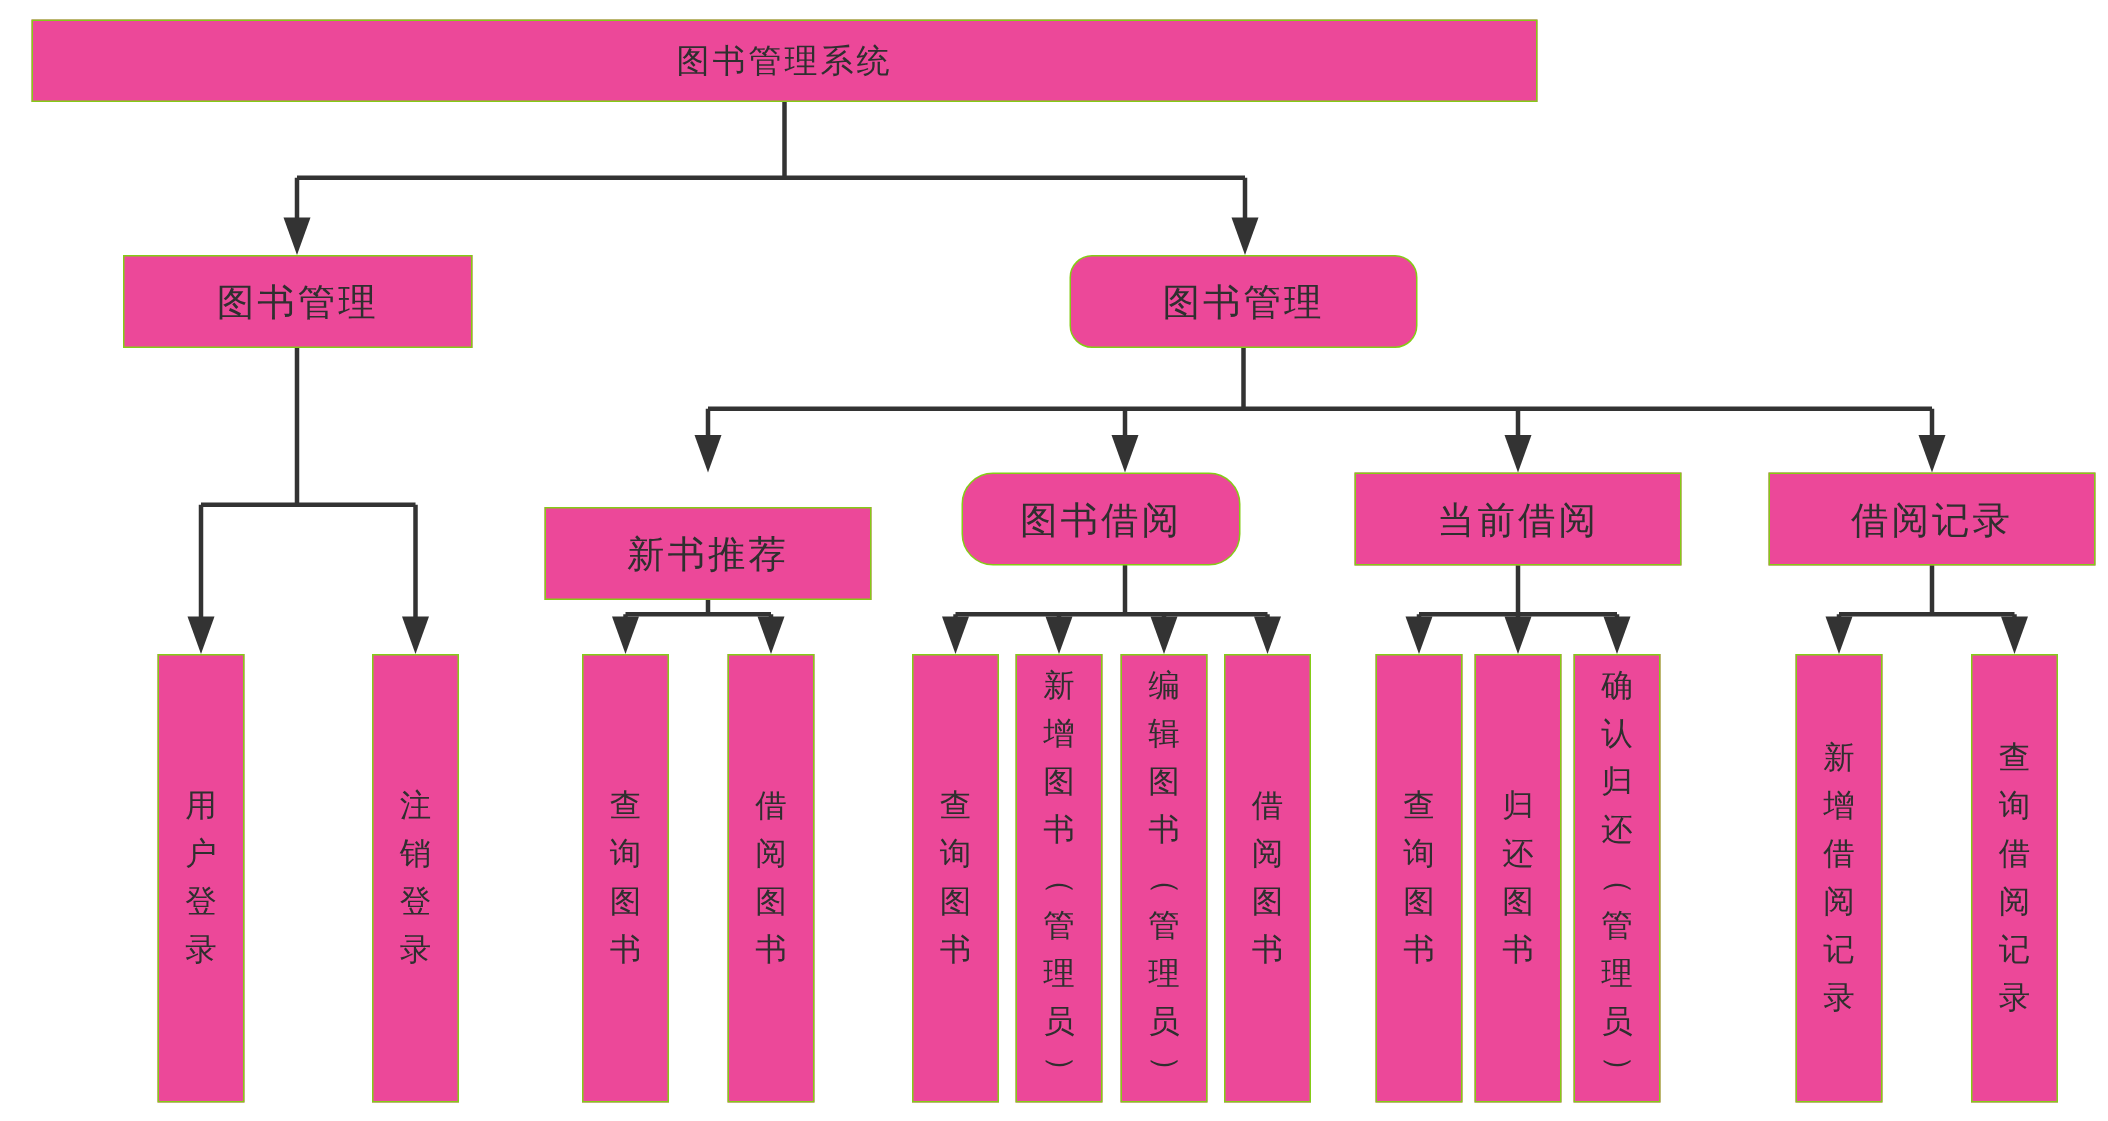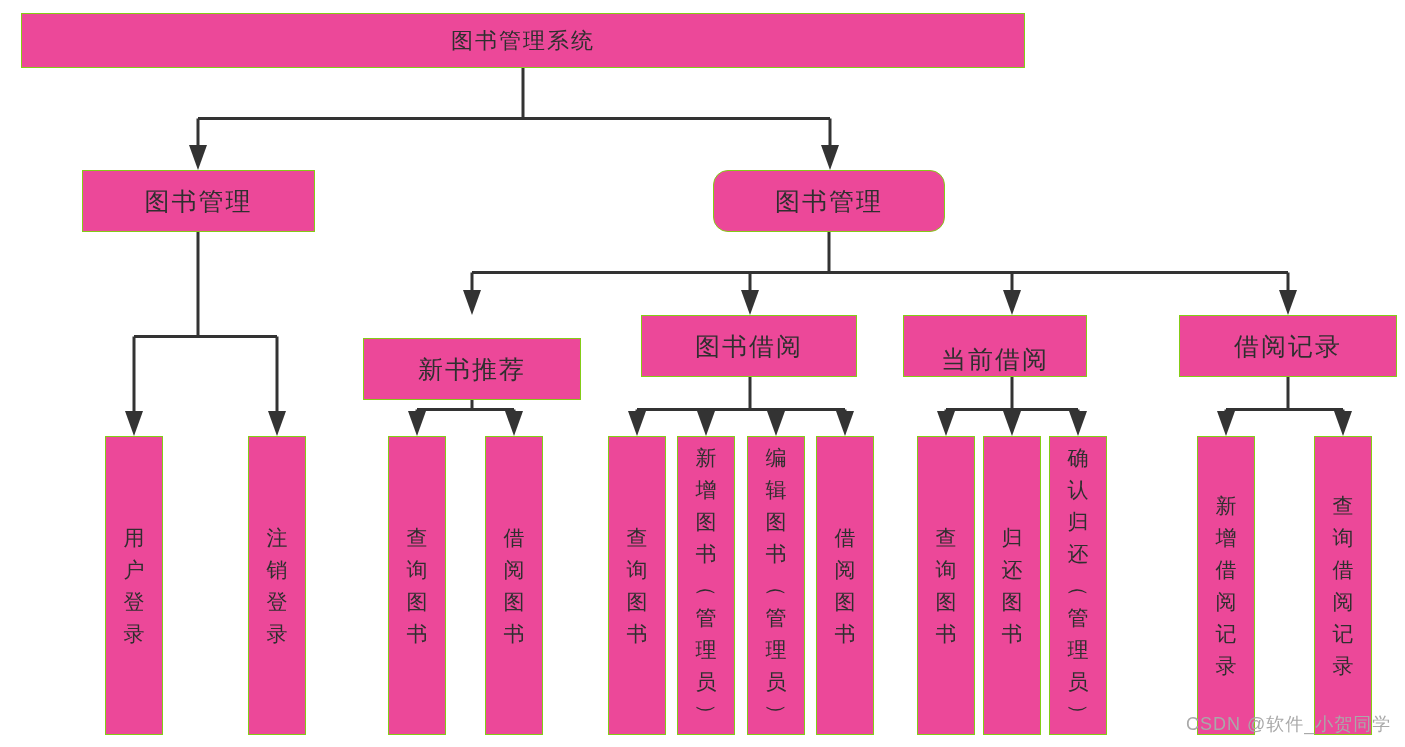--- a/index.html
+++ b/index.html
@@ -109,24 +109,24 @@
   <div class="box" style="left:82px;top:170px;width:233px;height:62px;">
     <span class="hlabel">图书管理</span>
   </div>
   <div class="box" style="left:713px;top:170px;width:232px;height:62px;border-radius:15px;">
     <span class="hlabel">图书管理</span>
   </div>
 
   <div class="box" style="left:363px;top:315px;width:218px;height:62px;margin-top:23px;">
     <span class="hlabel">新书推荐</span>
   </div>
-  <div class="box" style="left:641px;top:315px;width:216px;height:62px;">
+  <div class="box" style="left:641px;top:315px;width:186px;height:62px;border-radius:21px;">
     <span class="hlabel">图书借阅</span>
   </div>
-  <div class="box" style="left:903px;top:315px;width:184px;height:62px;align-items:flex-end;">
+  <div class="box" style="left:903px;top:315px;width:218px;height:62px;">
     <span class="hlabel">当前借阅</span>
   </div>
   <div class="box" style="left:1179px;top:315px;width:218px;height:62px;text-align:right;">
     <span class="hlabel">借阅记录</span>
   </div>
 
   <div class="box vbox" style="left:105px;top:436px;width:58px;height:299px;">
     <div class="vtext">
         <span class="ch">用</span>
         <span class="ch">户</span>
@@ -247,15 +247,14 @@
     <div class="vtext">
         <span class="ch">查</span>
         <span class="ch">询</span>
         <span class="ch">借</span>
         <span class="ch">阅</span>
         <span class="ch">记</span>
         <span class="ch">录</span>
       </div>
   </div>
 
-  <div class="watermark">CSDN @软件_小贺同学</div>
 
 </div>
 
 </body></html>

